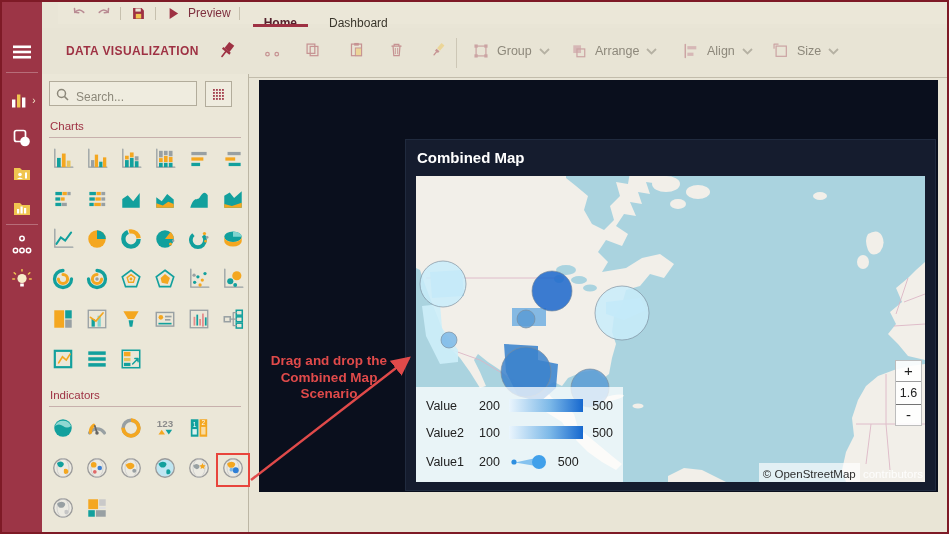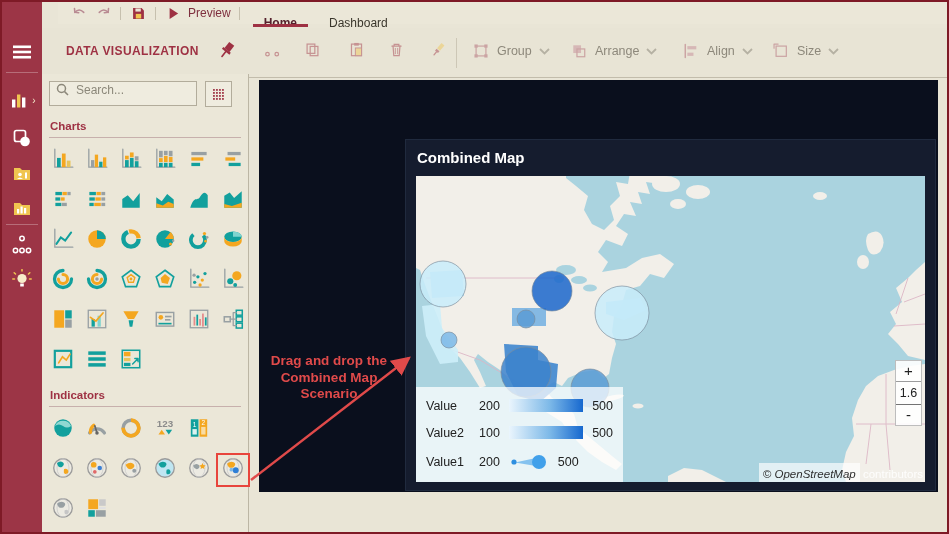--- a/index.html
+++ b/index.html
@@ -25,26 +25,26 @@
   .toolbar{position:absolute;left:40px;top:26px;right:0;height:50px;background:#e8e4d5;border-bottom:1px solid #c2bcab;}
   .tb-title{position:absolute;left:24px;top:16px;font-weight:bold;font-size:12px;color:#9e3143;letter-spacing:.4px;}
   .tb-abs{position:absolute;top:13px;display:flex;align-items:center;cursor:pointer;}
   .dis{opacity:.45;}
   .vsep{position:absolute;top:10px;width:1px;height:30px;background:#cdc7b6;}
   .menu-btn{position:absolute;top:14px;display:flex;align-items:center;gap:7px;color:#8d887b;font-size:12.5px;cursor:pointer;}
   .menu-btn .mi{opacity:.55;display:flex;}
 
   
   .panel{position:absolute;left:40px;top:72px;width:207px;bottom:0;background:#ebe7d8;border-right:1px solid #bcb6a4;}
-  .search{position:absolute;left:7px;top:7px;width:148px;height:25px;border:1px solid #b2ac9b;background:#efecdf;display:flex;align-items:flex-start;padding:0 6px;gap:5px;}
+  .search{position:absolute;left:7px;top:7px;width:148px;height:25px;border:1px solid #b2ac9b;background:#efecdf;display:flex;align-items:flex-end;padding:0 6px;gap:5px;}
   .search input{border:none;background:transparent;font-size:12px;color:#555;width:100%;outline:none;}
   .search input::placeholder{color:#8c887a;}
   .gridbtn{position:absolute;left:163px;top:7px;width:27px;height:26px;border:1px solid #b2ac9b;background:#efecdf;display:flex;align-items:center;justify-content:center;cursor:pointer;}
   .sections{position:absolute;left:7px;top:44px;width:192px;}
-  .sec-label{font-size:11.5px;color:#9e3143;padding:2px 1px 5px;border-bottom:1px solid #c7b0ac;margin-bottom:9px;font-weight:bold;}
+  .sec-label{font-size:11.5px;color:#9e3143;padding:2px 1px 5px;border-bottom:1px solid #c7b0ac;margin-bottom:9px;}
   .sec-label span{display:inline-block;}
   .sec-label span.boxed{outline:2px solid #e8453c;outline-offset:1px;padding:0 2px;}
   .icon-grid{display:grid;grid-template-columns:repeat(6,28px);column-gap:6px;row-gap:12px;margin-bottom:12px;}
   .cell{width:28px;height:28px;display:flex;align-items:flex-start;justify-content:center;cursor:pointer;}
   .cell.hl{outline:2px solid #e8453c;outline-offset:1px;}
   .cell svg{width:24px;height:24px;}
 
   
   .canvas{position:absolute;left:257px;top:78px;width:679px;height:412px;background:#0a0f1d;}
   .widget{position:absolute;left:146px;top:59px;width:531px;height:352px;background:#151c2e;border:1px solid #202a3e;cursor:move;}
@@ -55,21 +55,21 @@
   .legend{position:absolute;left:0;bottom:0;width:207px;height:95px;background:rgba(255,255,255,.74);display:flex;flex-direction:column;justify-content:space-around;padding:5px 0;font-size:12.5px;color:#222;}
   .lrow{display:flex;align-items:center;padding:0 10px;gap:9px;}
   .lname{min-width:44px;}
   .lbar{height:13px;background:linear-gradient(90deg,#eaf5fd,#7db9e8 55%,#1668cf);}
 
   .zoomctl{position:absolute;right:3px;top:184px;width:27px;background:rgba(255,255,255,.9);border:1px solid #bdbdbd;text-align:center;color:#222;}
   .zbtn{font-size:15px;line-height:20px;cursor:pointer;}
   .zlevel{font-size:12.5px;line-height:22px;border-top:1px solid #9c9c9c;border-bottom:1px solid #737373;}
 
   .attrib{position:absolute;right:2px;bottom:2px;font-size:11.5px;white-space:nowrap;}
-  .attrib .chip{background:rgba(255,255,255,.66);color:#2e2e2e;padding:5px 4px;cursor:pointer;font-style:italic;}
+  .attrib .chip{background:rgba(255,255,255,.66);color:#2e2e2e;padding:5px 4px;cursor:pointer;}
   .attrib .contrib{color:#fff;opacity:.9;}
 
   
   .annot-text{position:absolute;left:256px;top:351px;width:142px;text-align:center;color:#e04a4a;font-weight:bold;font-size:13.5px;line-height:16.5px;z-index:60;}
   .overlay-svg{position:absolute;left:0;top:0;width:949px;height:534px;pointer-events:none;z-index:55;}
 </style>
 </head>
 <body>
 
 <div class="window">

